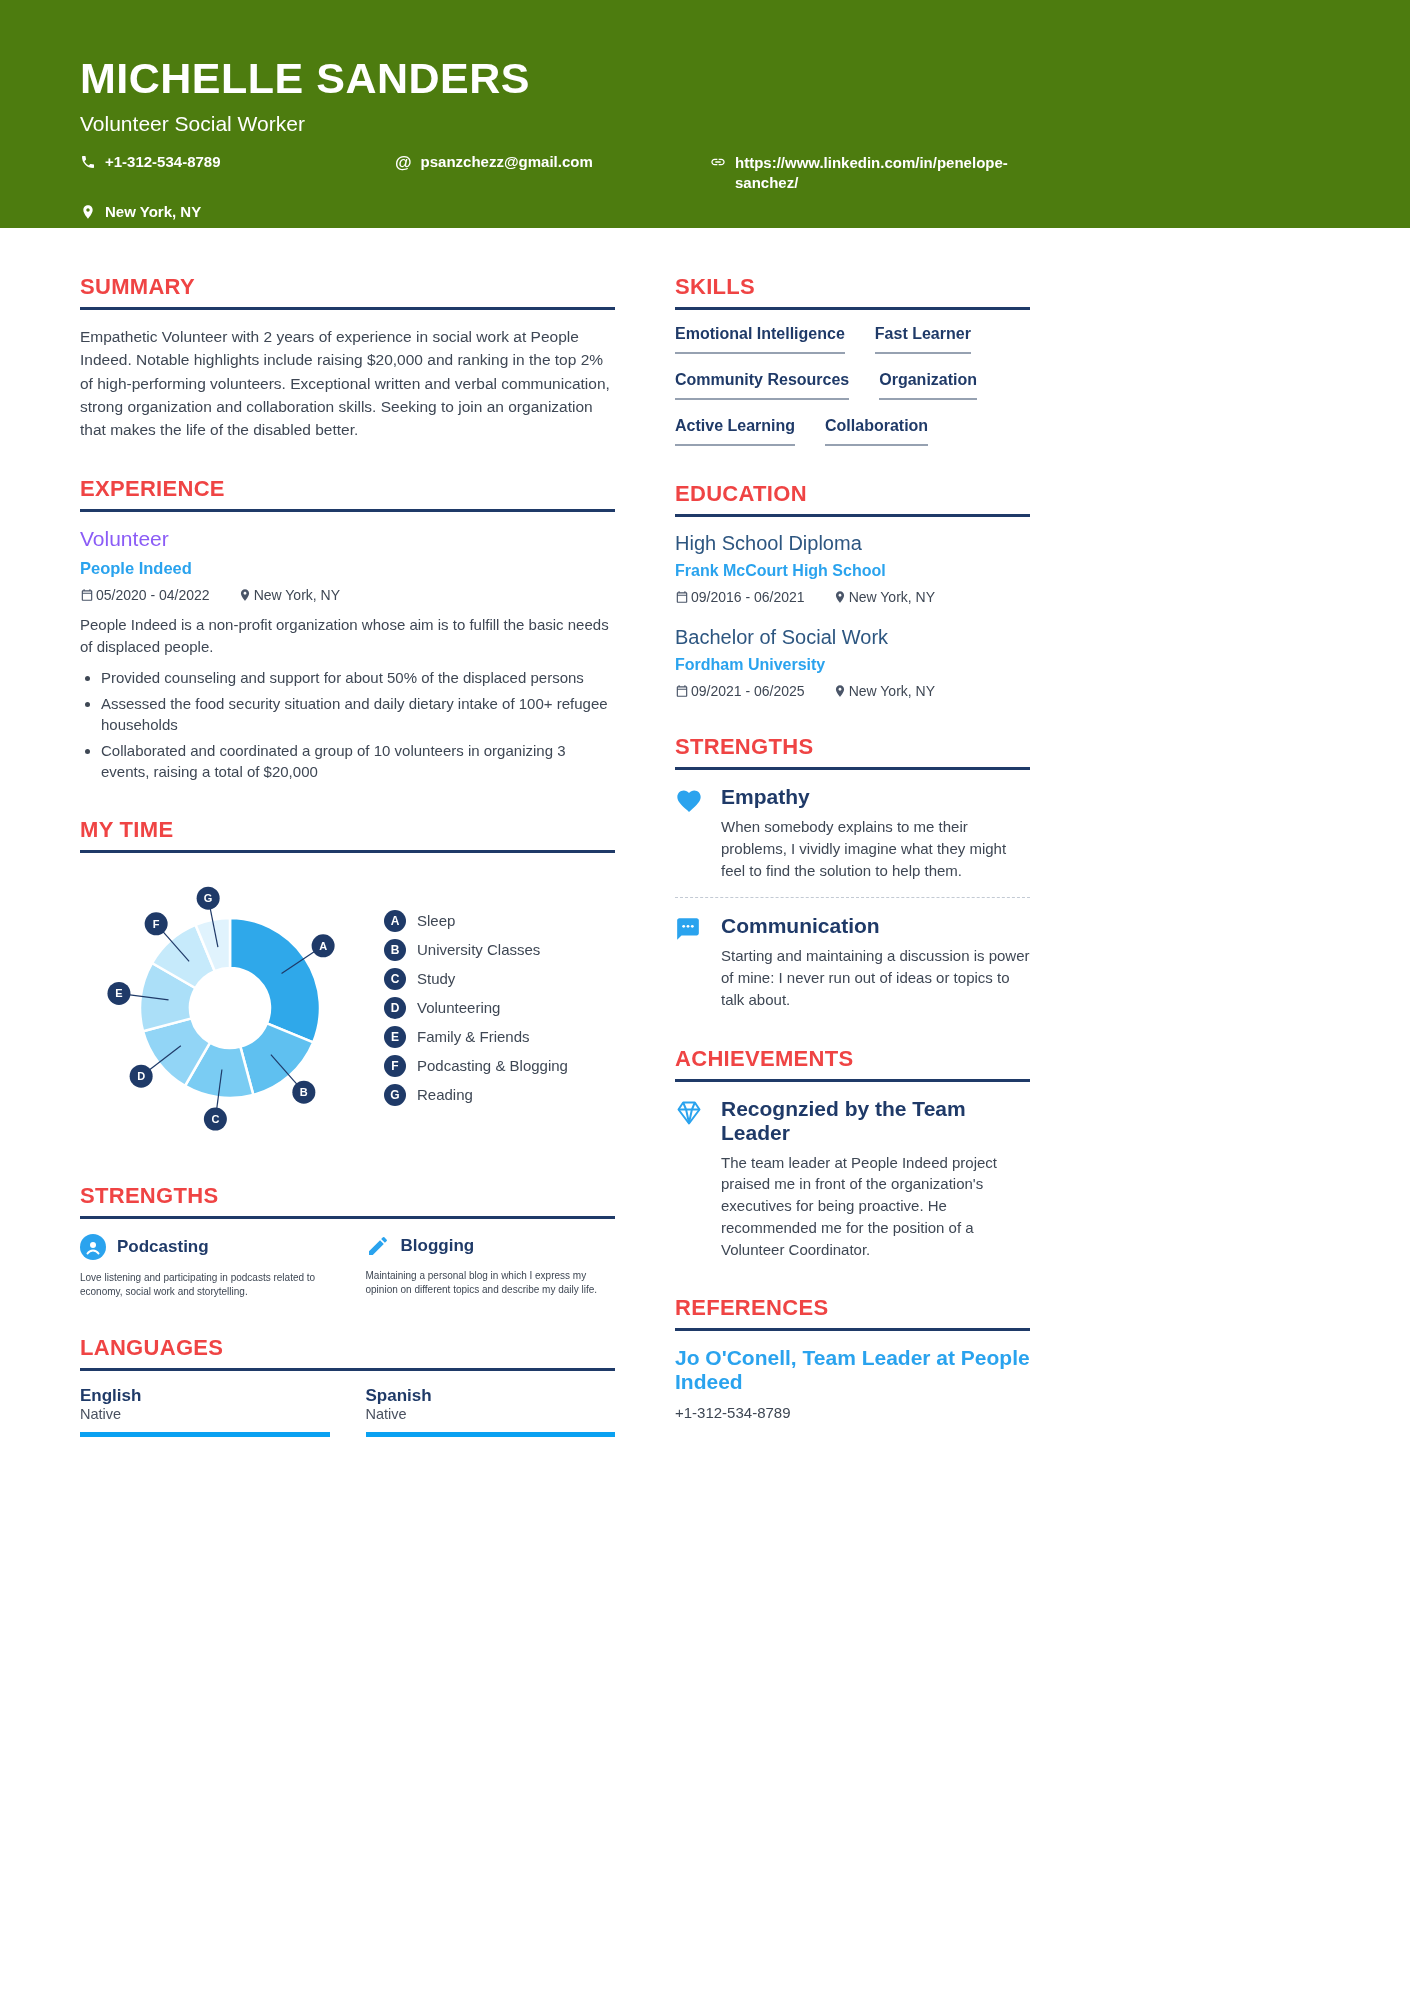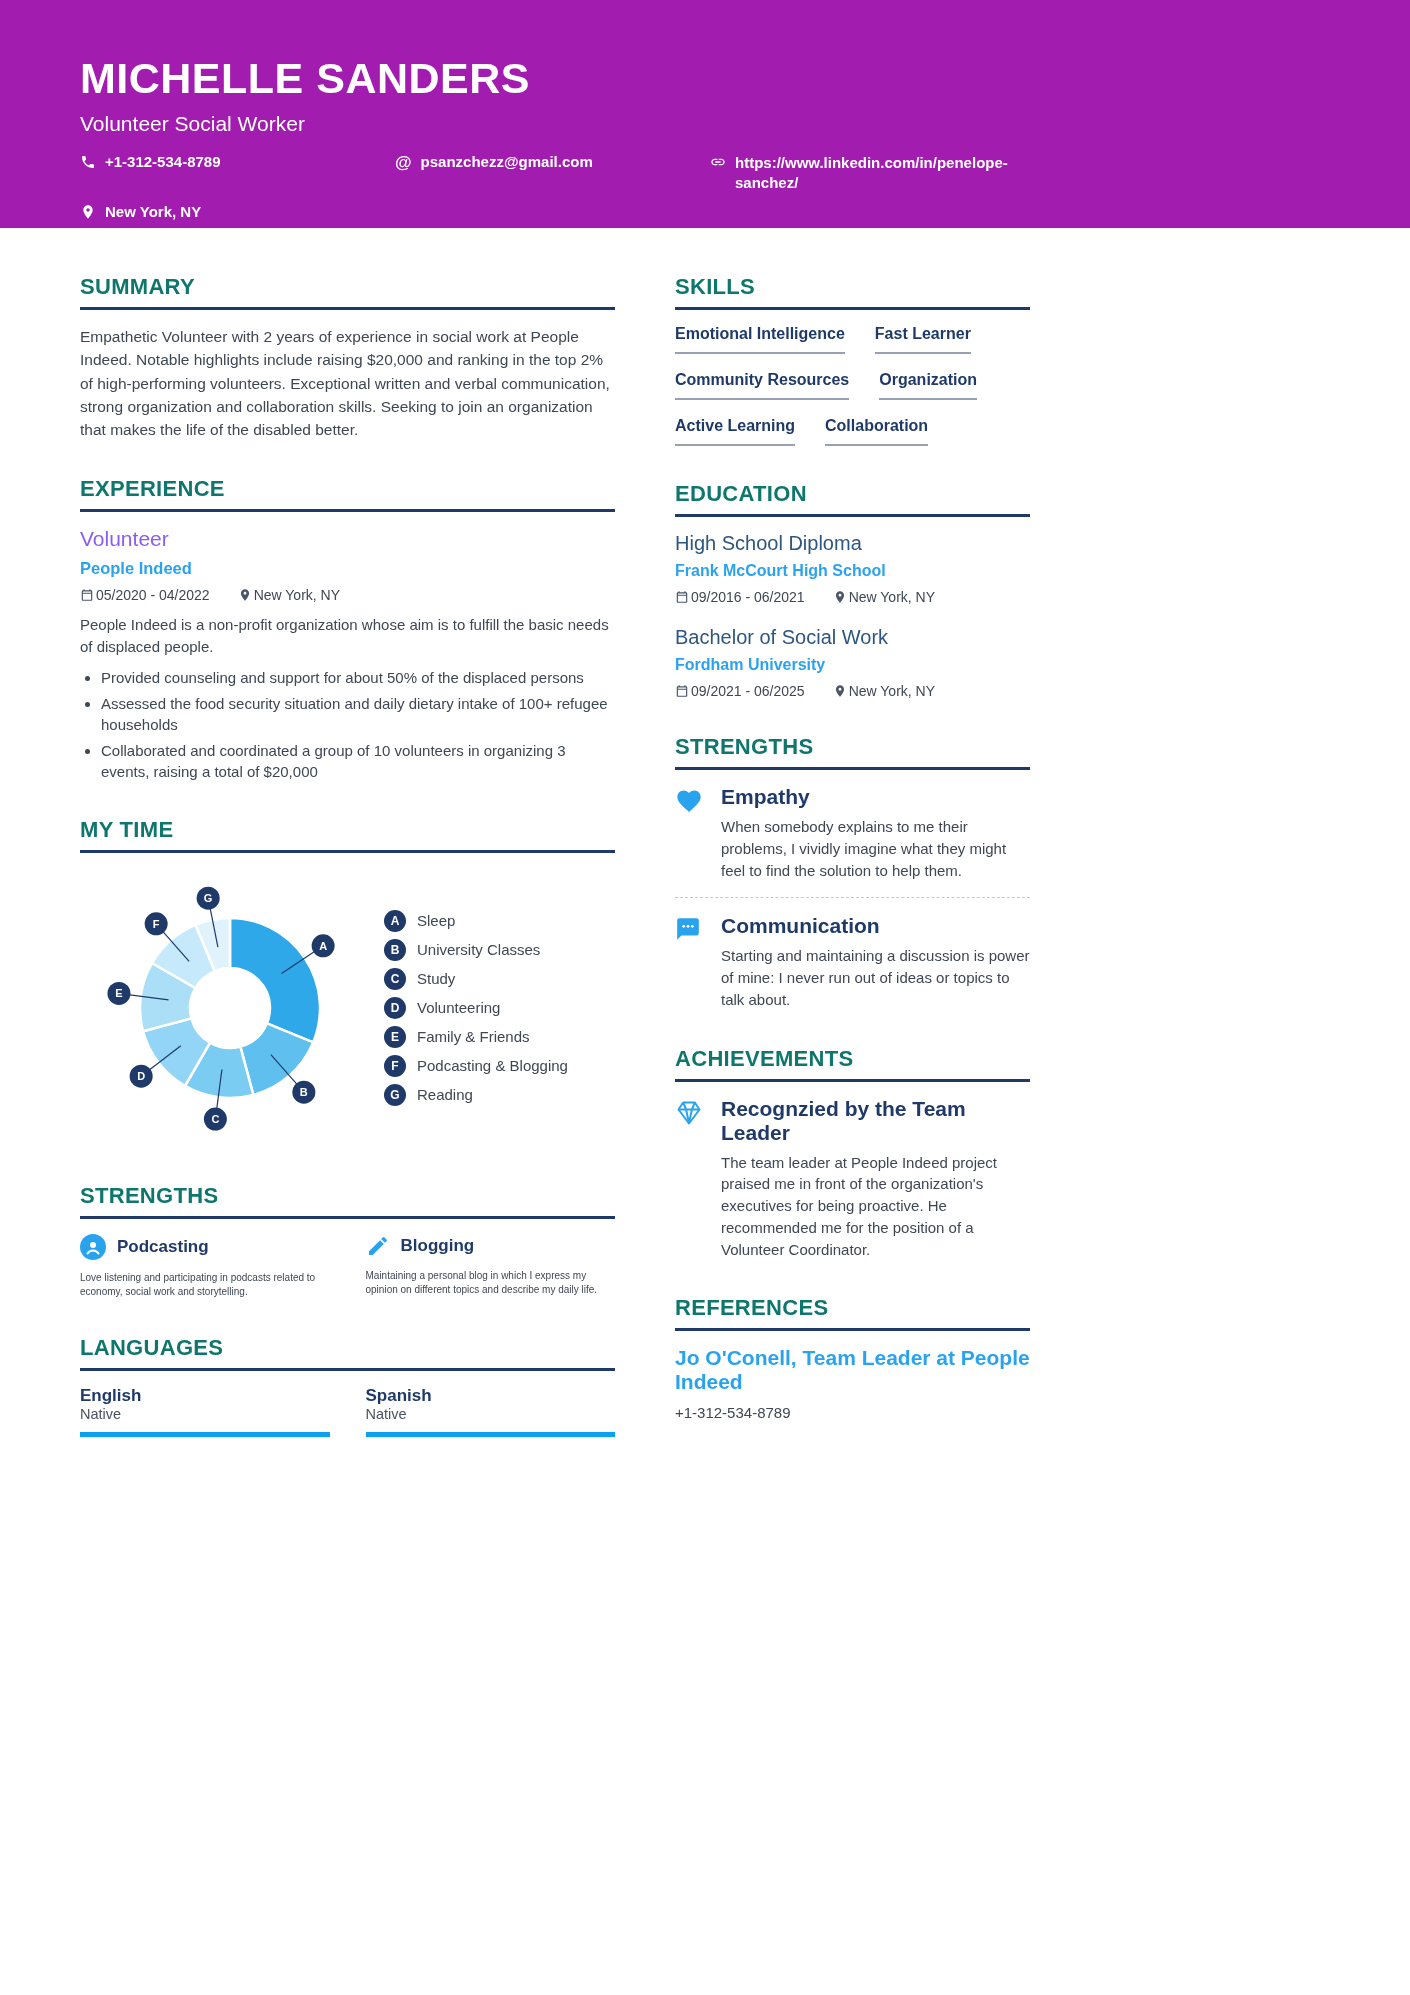--- a/index.html
+++ b/index.html
@@ -3,37 +3,37 @@
 <meta charset="utf-8">
 <style>
   * { margin:0; padding:0; box-sizing:border-box; }
   html,body { background:#ffffff; }
   body {
     width:1410px; height:1995px; overflow:hidden;
     font-family:"Liberation Sans","DejaVu Sans",sans-serif;
     color:#3e4754; position:relative;
   }
   
-  .header { background:#a21caf; height:228px; padding:54px 80px 16px; color:#fff; }
+  .header { background:#4d7c0f; height:228px; padding:54px 80px 16px; color:#fff; }
   .name { font-size:43px; font-weight:700; letter-spacing:.5px; }
   .job-headline { font-size:21px; font-weight:400; margin-top:9px; }
   .contact { margin-top:17px; font-size:15px; font-weight:700; }
   .contact-row { display:flex; align-items:flex-start; }
   .contact-row + .contact-row { margin-top:11px; }
   .contact-item { display:flex; gap:9px; align-items:flex-start; }
   .ci-phone { width:315px; } .ci-email { width:315px; } .ci-link { width:300px; }
   .icon16 { width:16px; height:16px; flex:none; margin-top:1px; fill:#ffffff; }
   .at-glyph { font-size:17px; font-weight:700; line-height:1; margin-top:1px; }
   .link-text { line-height:1.3; }
   
   .content { display:flex; width:950px; margin-left:80px; padding-top:46px; gap:60px; }
   .col-left { width:535px; flex:none; }
   .col-right { width:355px; flex:none; }
   .section { margin-bottom:35px; }
-  .sec-title { font-size:22px; font-weight:700; color:#0f766e; letter-spacing:.3px;
+  .sec-title { font-size:22px; font-weight:700; color:#ef4444; letter-spacing:.3px;
                border-bottom:3px solid #1f3a68; padding-bottom:7px; margin-bottom:15px; }
   .summary-text { font-size:15.5px; line-height:1.5; }
   
   .job-title { font-size:21px; color:#8b5cf6; margin-top:2px; }
   .company { font-size:16.5px; font-weight:700; color:#2aa3ee; margin-top:8px; }
   .meta-row { display:flex; gap:28px; margin-top:9px; font-size:14px; color:#3e4754; align-items:center; }
   .meta-item { display:flex; gap:2px; align-items:center; }
   .icon14 { width:14px; height:14px; fill:#4a5568; flex:none; }
   .job-desc { font-size:15px; line-height:1.45; margin-top:11px; }
   ul.bullets { margin-top:9px; padding-left:21px; }

